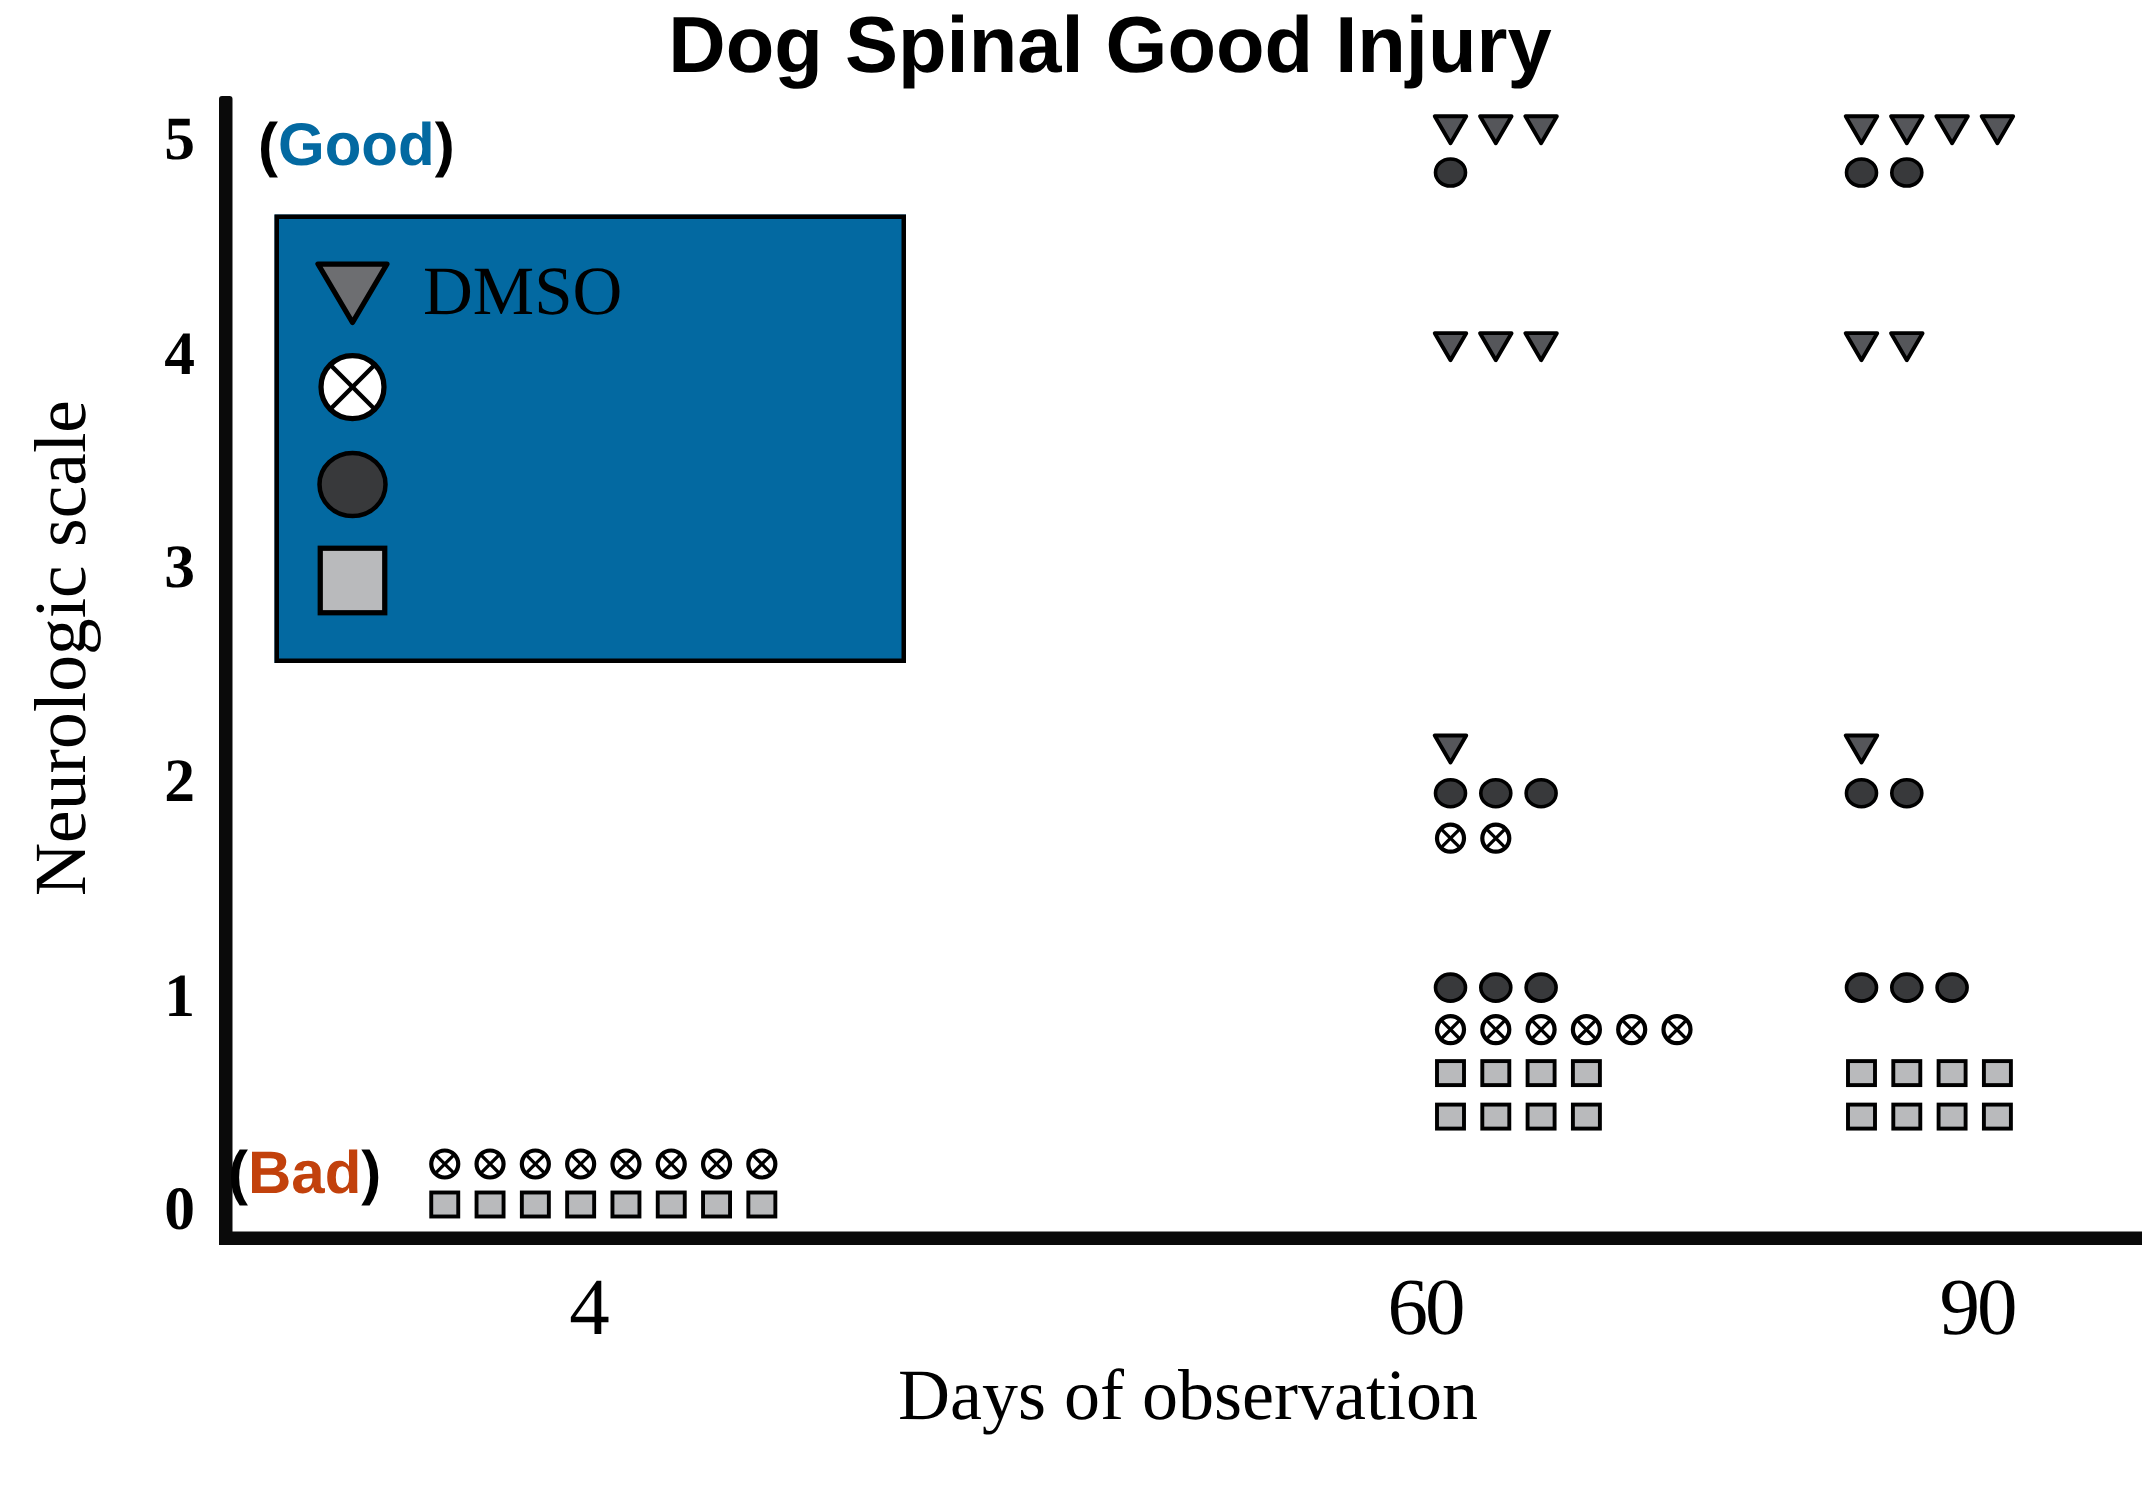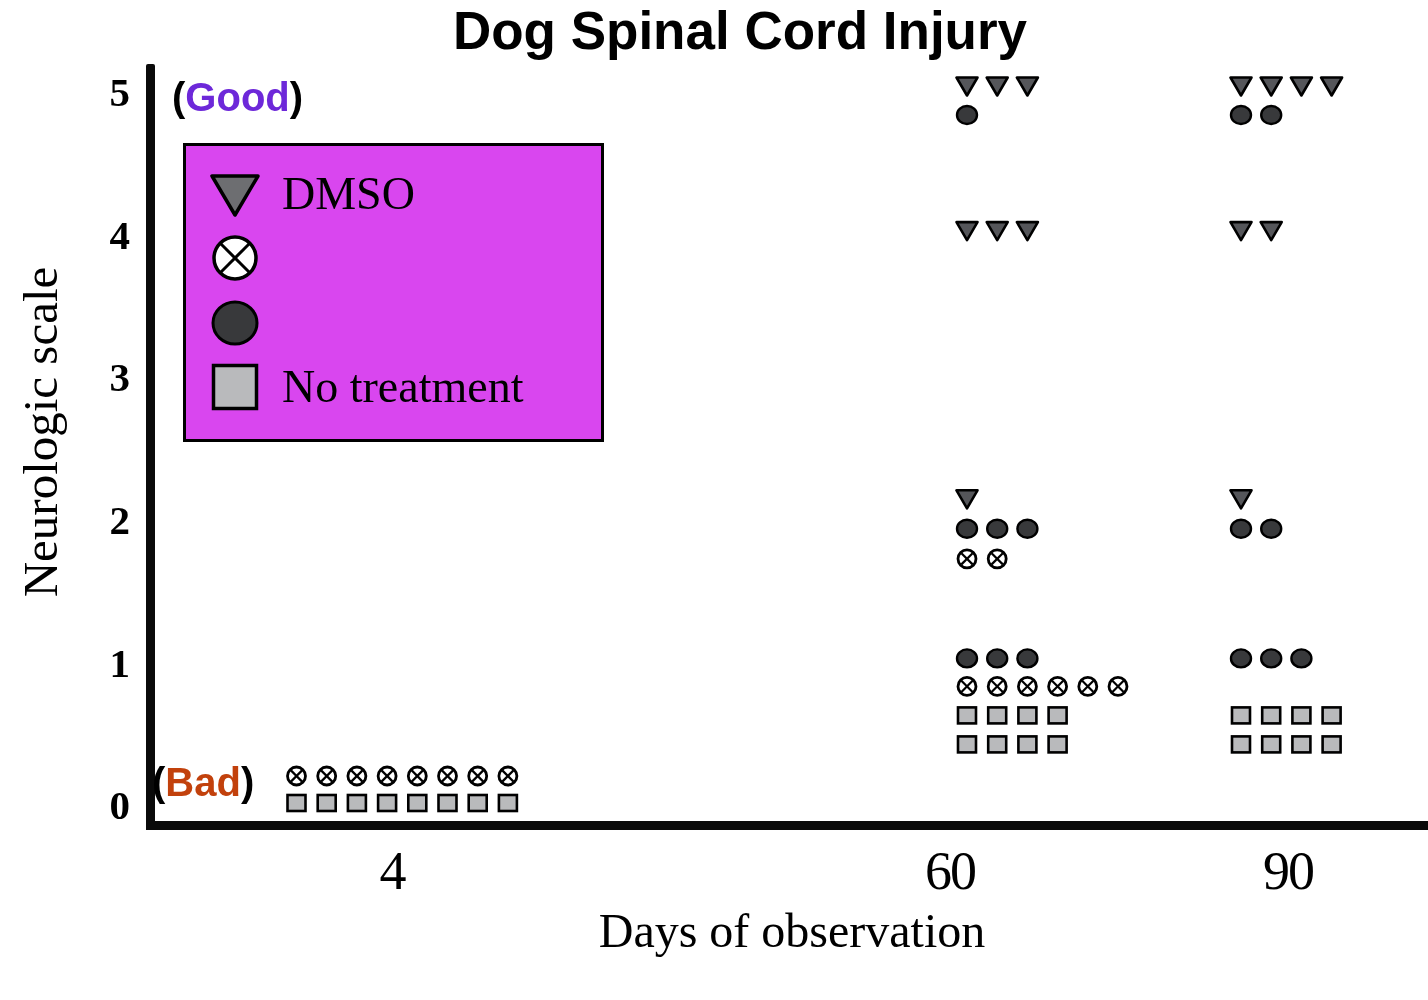--- a/index.html
+++ b/index.html
@@ -15,61 +15,61 @@
   .yaxis-line{position:absolute;left:146px;top:64px;width:9px;height:765px;background:#0a0a0a;border-radius:2px}
   .xaxis-line{position:absolute;left:146px;top:821px;right:0;height:9px;background:#0a0a0a}
   .ylabel{
     position:absolute;left:40px;top:432px;transform:translate(-50%,-50%) rotate(-90deg);
     font-size:49px;white-space:nowrap;
   }
   .xlabel{position:absolute;left:792px;top:903px;transform:translateX(-50%);font-size:48px;white-space:nowrap}
   .yt{position:absolute;left:0;width:130px;text-align:right;font-size:41px;font-weight:700;line-height:1}
   .yt0{top:72px}.yt1{top:215px}.yt2{top:357px}.yt3{top:500px}.yt4{top:643px}.yt5{top:785px}
   .xt{position:absolute;top:844px;transform:translateX(-50%);font-size:54px;line-height:1;letter-spacing:-2px}
-  .xt0{left:392px}.xt1{left:950px}.xt2{left:1288px}
+  .xt0{left:392px}.xt1{left:950px}.xt2{left:1318px}
   .anno{
     position:absolute;font-family:"Liberation Sans",sans-serif;font-weight:600;
     font-size:40px;line-height:1.2;white-space:nowrap;
   }
   .anno-good{left:172px;top:73px}
   .anno-bad{left:152px;top:758px}
   .legend{
     position:absolute;left:183px;top:143px;width:421px;height:299px;
-    border:3.5px solid #000;background:#d946ef;box-sizing:border-box;
+    border:3.5px solid #000;background:#0369a1;box-sizing:border-box;
     display:flex;flex-direction:column;justify-content:space-between;
     padding:16px 8px 20px 20px;
   }
   .litem{display:flex;align-items:center;height:64px}
   .lic{flex:0 0 58px;display:flex;justify-content:center;align-items:center;margin-right:18px}
   .llab{font-size:46px;line-height:1;white-space:nowrap}
   #plot{position:absolute;left:0;top:0;width:1428px;height:1000px;pointer-events:none}
 </style>
 </head>
 <body>
 
-<div class="title">Dog Spinal Cord Injury</div>
+<div class="title">Dog Spinal Good Injury</div>
 
 <div class="yaxis-line"></div>
 <div class="xaxis-line"></div>
 
 <div class="ylabel">Neurologic scale</div>
 <div class="xlabel">Days of observation</div>
 
 <div class="yt yt0">5</div>
 <div class="yt yt1">4</div>
 <div class="yt yt2">3</div>
 <div class="yt yt3">2</div>
 <div class="yt yt4">1</div>
 <div class="yt yt5">0</div>
 
 <div class="xt xt0">4</div>
 <div class="xt xt1">60</div>
 <div class="xt xt2">90</div>
 
-<div class="anno anno-good"><span>(</span><span style="color: #6d28d9;">Good</span><span>)</span></div>
+<div class="anno anno-good"><span>(</span><span style="color: #0369a1;">Good</span><span>)</span></div>
 
 <div class="anno anno-bad"><span>(</span><span style="color: #c2410c;">Bad</span><span>)</span></div>
 
 <div class="legend">
   <div class="litem">
     <span class="lic">
       <svg width="54" height="48" viewBox="0 0 54 48">
           <polygon points="4,6 50,6 27,45" stroke="#000" stroke-width="3.5" stroke-linejoin="round" fill="#6d6e71"></polygon>
         </svg>
     </span>
@@ -90,21 +90,20 @@
           <ellipse cx="25" cy="25" rx="22" ry="21" stroke="#000" stroke-width="3" fill="#38393b"></ellipse>
         </svg>
     </span>
   </div>
   <div class="litem">
     <span class="lic">
       <svg width="50" height="50" viewBox="0 0 50 50">
           <rect x="3.5" y="3.5" width="43" height="43" stroke="#000" stroke-width="3.5" fill="#b9babc"></rect>
         </svg>
     </span>
-    <span class="llab">No treatment</span>
   </div>
 </div>
 
 <svg id="plot" viewBox="0 0 1428 1000">
     <g>
       <polygon points="956.5,77.5 977.5,77.5 967,95.5" fill="#55565a" stroke="#000000" stroke-width="2.6" stroke-linejoin="round"></polygon>
       <polygon points="986.7,77.5 1007.7,77.5 997.2,95.5" fill="#55565a" stroke="#000000" stroke-width="2.6" stroke-linejoin="round"></polygon>
       <polygon points="1016.9000000000001,77.5 1037.9,77.5 1027.4,95.5" fill="#55565a" stroke="#000000" stroke-width="2.6" stroke-linejoin="round"></polygon>
       <polygon points="956.5,222.10000000000002 977.5,222.10000000000002 967,240.10000000000002" fill="#55565a" stroke="#000000" stroke-width="2.6" stroke-linejoin="round"></polygon>
       <polygon points="986.7,222.10000000000002 1007.7,222.10000000000002 997.2,240.10000000000002" fill="#55565a" stroke="#000000" stroke-width="2.6" stroke-linejoin="round"></polygon>

